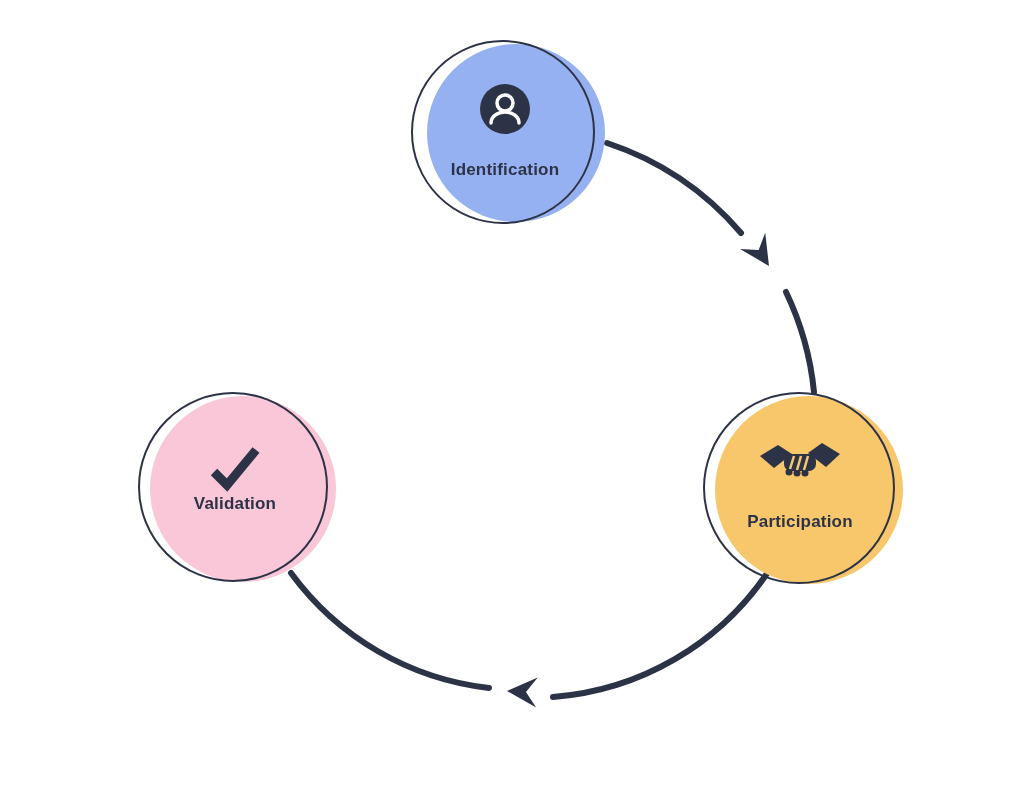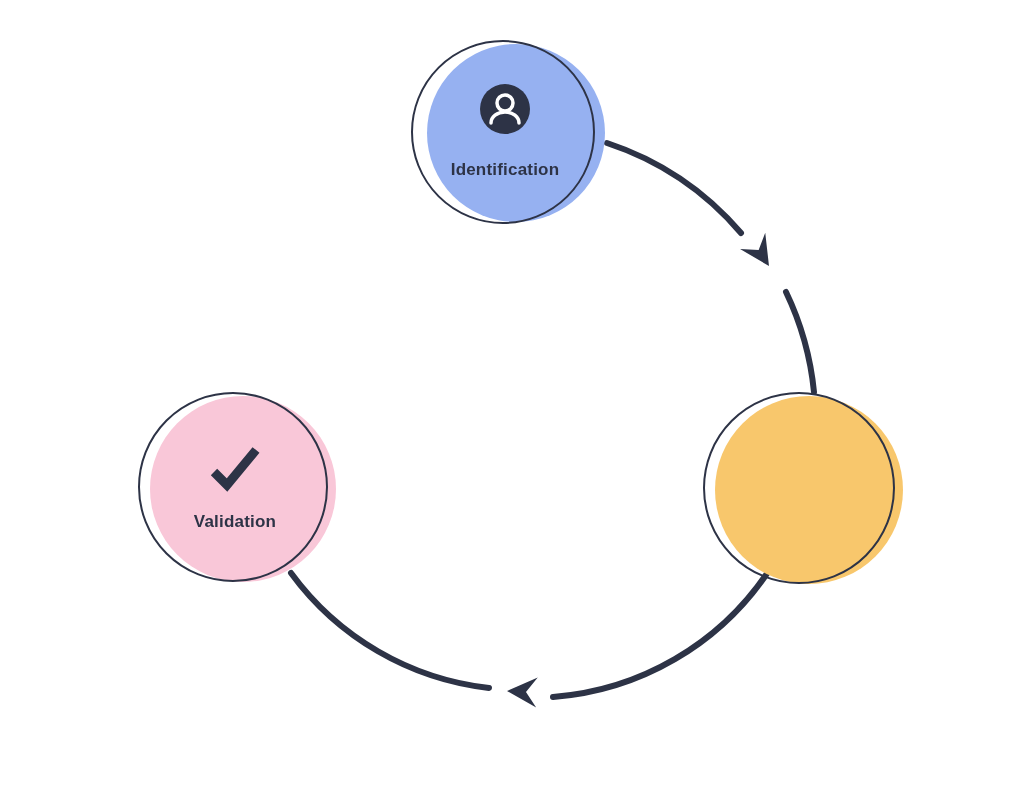--- a/index.html
+++ b/index.html
@@ -65,21 +65,21 @@
   .node-participation .ring { left: 8px;  top: 10px; width: 192px; height: 192px; }
   .node-participation .blob { left: 20px; top: 14px; width: 188px; height: 188px; }
   .node-participation .content { top: 58px; }
   .node-participation .label { margin-top: 26px; }
 
   
   .node-validation { left: 130px; top: 382px; width: 210px; height: 210px; }
   .node-validation .ring { left: 8px;  top: 10px; width: 190px; height: 190px; }
   .node-validation .blob { left: 20px; top: 14px; width: 186px; height: 186px; }
   .node-validation .content { top: 60px; }
-  .node-validation .label { margin-top: 18px; }
+  .node-validation .label { }
 </style>
 </head>
 <body style="background: rgb(255, 255, 255); --ink: #2d3346;">
 
 <div class="canvas">
 
   <svg class="arcs" width="1024" height="791" viewBox="0 0 1024 791" style="color: rgb(45, 51, 70);">
     <g fill="none" stroke="currentColor" stroke-width="6" stroke-linecap="round">
       <path d="M607 143 A300 300 0 0 1 741 233"></path>
       <path d="M786 292 A300 300 0 0 1 814 392"></path>
@@ -103,20 +103,40 @@
           <path d="M13 41 a14 11 0 0 1 28 0" fill="none" stroke="#ffffff" stroke-width="3.5" stroke-linecap="round"></path>
         </svg>
       </span>
       <span class="label">Identification</span>
     </div>
   </div>
 
   <div class="node node-participation">
     <div class="blob" style="background: rgb(248, 199, 108);"></div>
     <div class="ring"></div>
+    <div class="content">
+      <span class="icon" style="color: rgb(45, 51, 70);">
+        <svg width="84" height="46" viewBox="0 0 84 46">
+          <g fill="currentColor">
+            <polygon points="2,16 20,5 34,14 16,28"></polygon>
+            <polygon points="82,14 64,3 50,13 68,27"></polygon>
+            <rect x="26" y="14" width="32" height="17" rx="7"></rect>
+            <circle cx="31" cy="32" r="3.5"></circle>
+            <circle cx="39" cy="33" r="3.5"></circle>
+            <circle cx="47" cy="33" r="3.5"></circle>
+          </g>
+          <g fill="none" stroke-width="2.5" style="stroke: rgb(248, 199, 108);">
+            <path d="M36 16 L32 29"></path>
+            <path d="M43 16 L39 30"></path>
+            <path d="M50 16 L46 30"></path>
+          </g>
+        </svg>
+      </span>
+      <span class="label">Participation</span>
+    </div>
   </div>
 
   <div class="node node-validation">
     <div class="blob" style="background: rgb(249, 199, 216);"></div>
     <div class="ring"></div>
     <div class="content">
       <span class="icon" style="color: rgb(45, 51, 70);">
         <svg width="58" height="52" viewBox="0 0 58 52">
           <path d="M8 30 L21 43 L50 8" fill="none" stroke="currentColor" stroke-width="9"></path>
         </svg>

